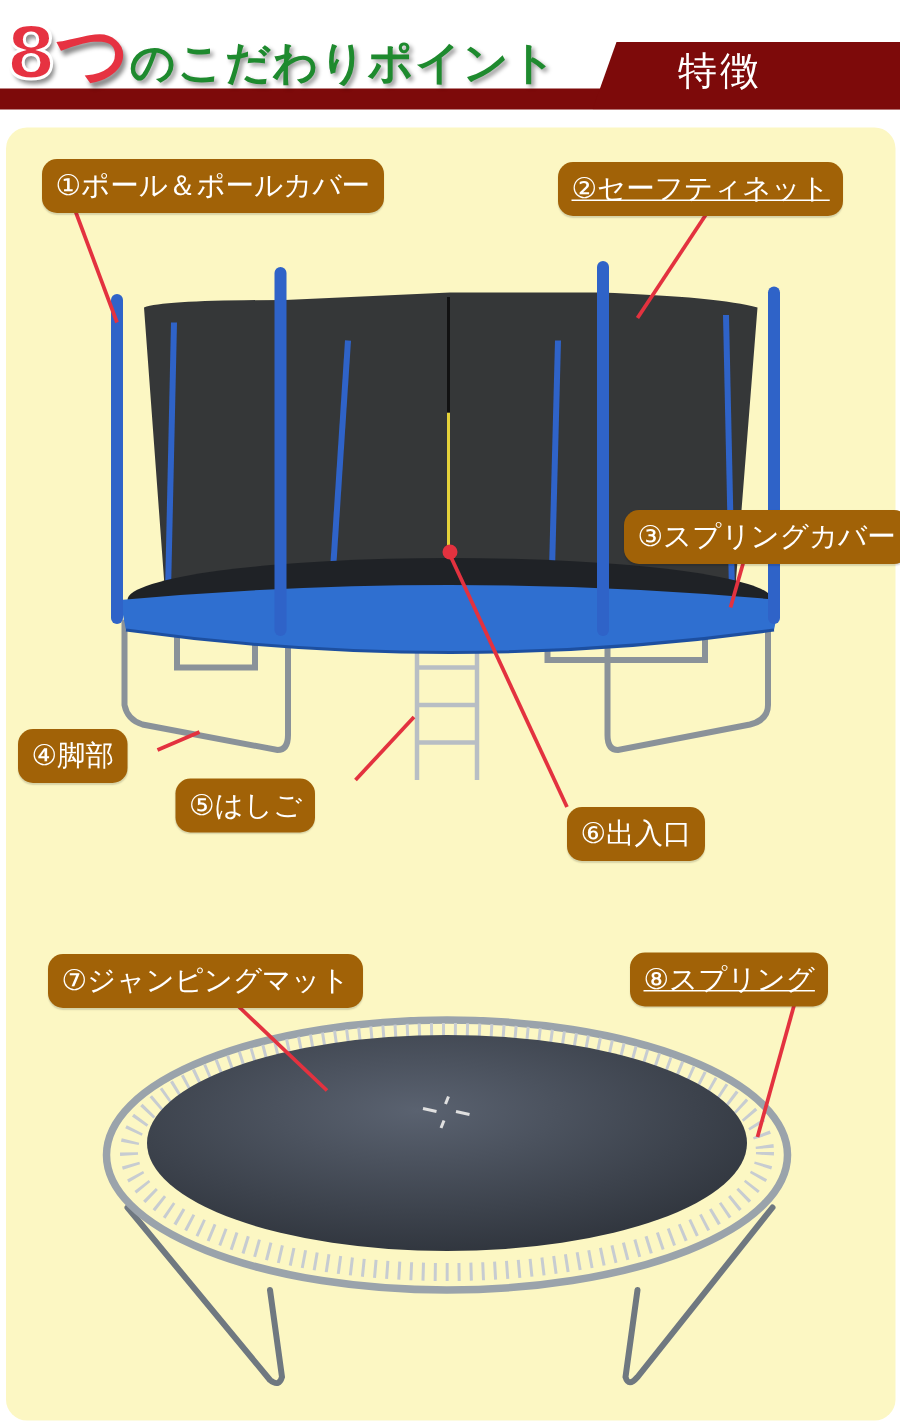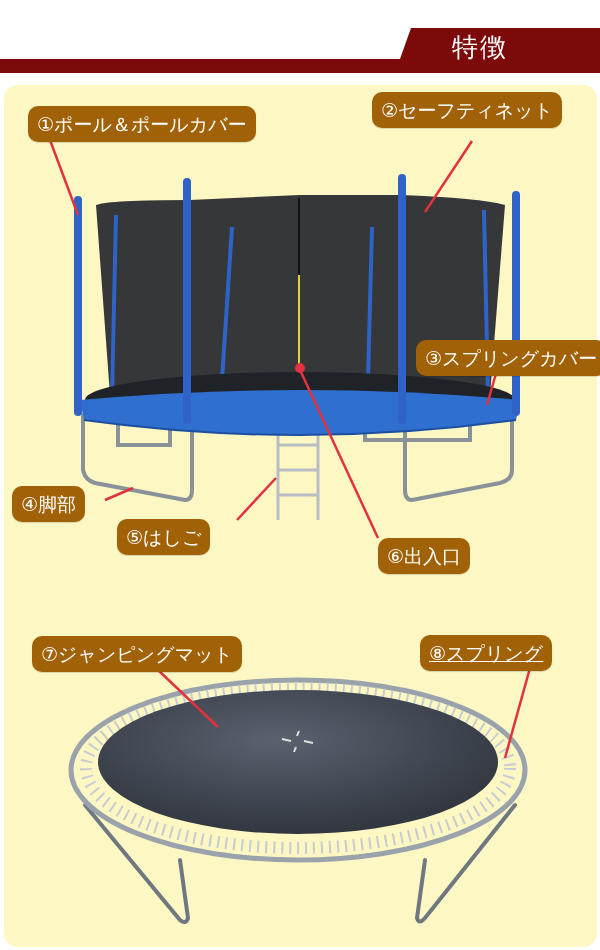--- a/index.html
+++ b/index.html
@@ -16,20 +16,23 @@
   .label{position:absolute;background:#a16207;color:#fff;border-radius:10px;font-size:19px;line-height:36px;height:36px;padding:0 9px;white-space:nowrap;box-shadow:0 1px 1px rgba(0,0,0,.15);}
   svg.art{position:absolute;left:0;top:0;}
 </style>
 </head>
 <body>
 
 <div class="header">
   <div class="header-bar"></div>
   <div class="header-tab"></div>
   <div class="header-tab-text">特徴</div>
+  <div class="title">
+    <span class="title-num">8</span><span class="title-tsu">つ</span><span class="title-rest">のこだわりポイント</span>
+  </div>
 </div>
 
 <div class="panel"></div>
 
 <svg class="art" width="600" height="950">
   <defs>
     <radialGradient id="matg" cx="45%" cy="35%" r="70%">
       <stop offset="0" stop-color="#5a6270"></stop>
       <stop offset="1" stop-color="#2e333b"></stop>
     </radialGradient>
@@ -105,19 +108,19 @@
     <line x1="105" y1="500" x2="133" y2="488"></line>
     <line x1="237" y1="520" x2="276" y2="478"></line>
     <line x1="378" y1="538" x2="300" y2="370"></line>
     <line x1="158" y1="670" x2="218" y2="727"></line>
     <line x1="530" y1="668" x2="505" y2="758"></line>
   </g>
   <circle cx="300" cy="368" r="5" fill="#e3323f"></circle>
 </svg>
 
 <div class="label" style="left:28px;top:106px;">①ポール＆ポールカバー</div>
-<div class="label" style="left:372px;top:92px;">②セーフティネット</div>
+<div class="label" style="left:372px;top:108px;text-decoration:underline;">②セーフティネット</div>
 <div class="label" style="left:416px;top:340px;">③スプリングカバー</div>
 <div class="label" style="left:12px;top:486px;text-align:center;">④脚部</div>
 <div class="label" style="left:117px;top:519px;">⑤はしご</div>
 <div class="label" style="left:358px;top:538px;margin-left:20px;">⑥出入口</div>
 <div class="label" style="left:32px;top:636px;text-align:right;">⑦ジャンピングマット</div>
 <div class="label" style="left:420px;top:635px;text-decoration:underline;">⑧スプリング</div>
 
 </body></html>

